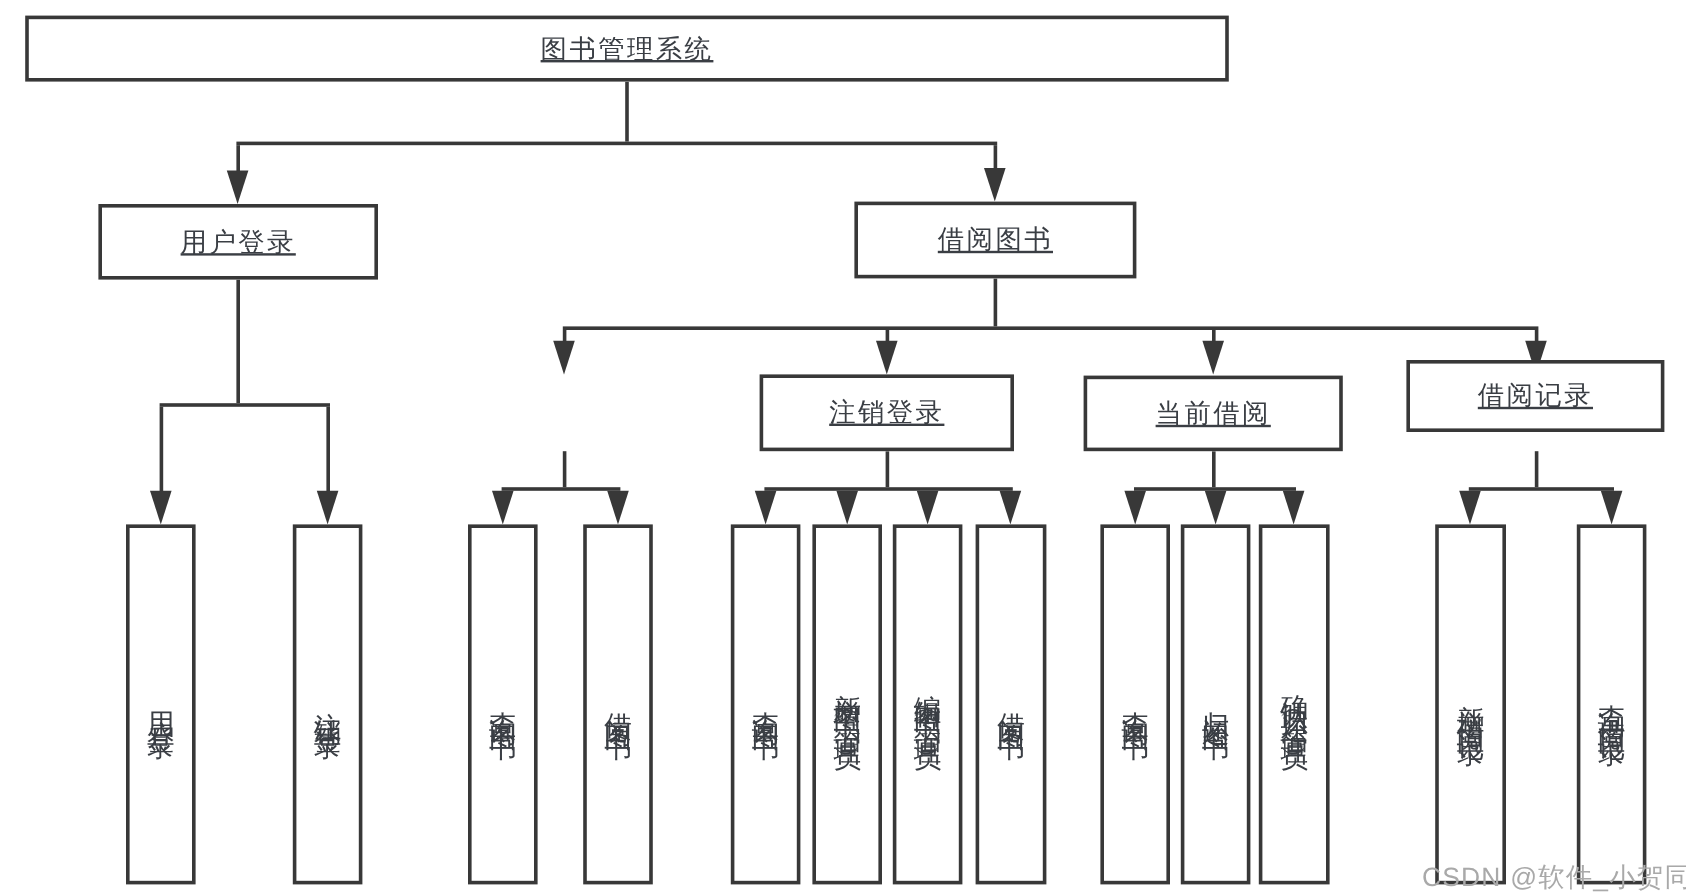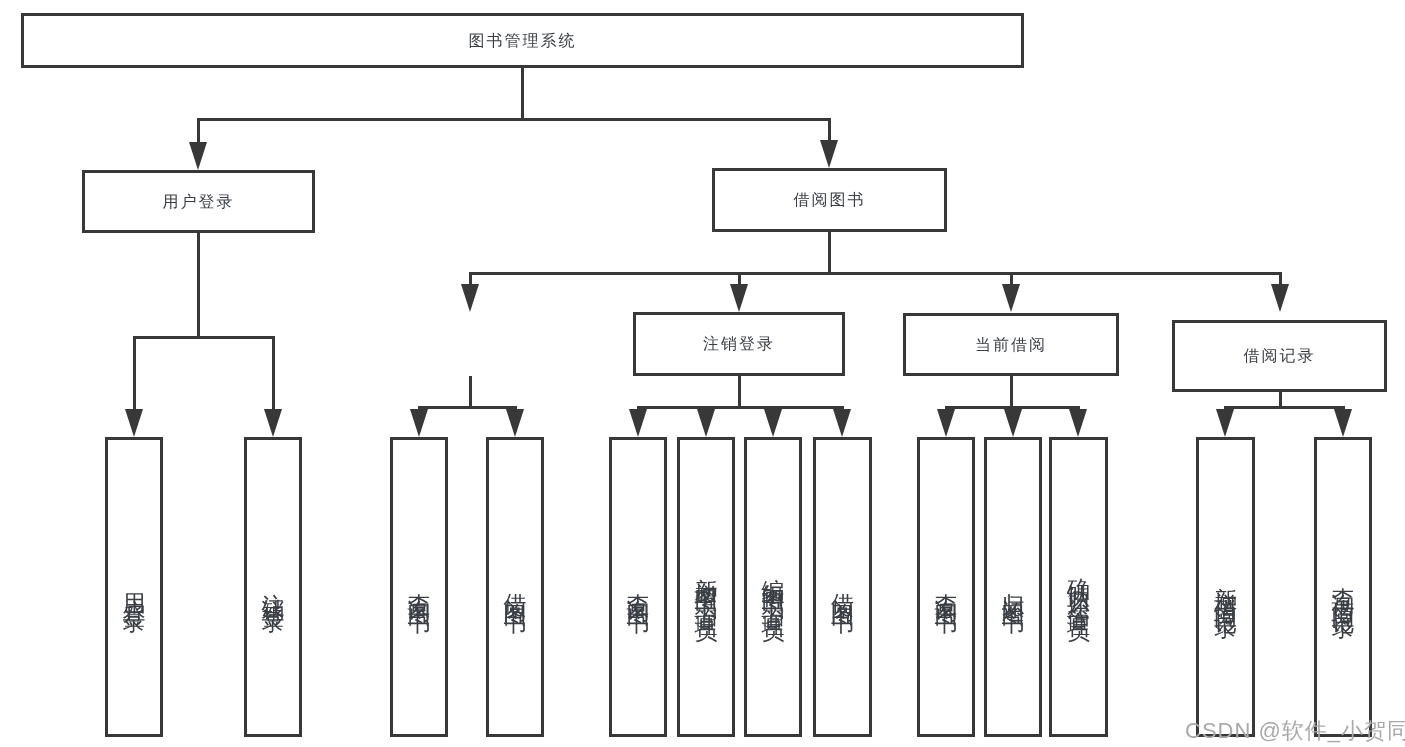--- a/index.html
+++ b/index.html
@@ -14,21 +14,21 @@
     position:relative;width:1405px;height:747px;background:var(--bg);
     overflow:hidden;
   }
   
   .box{
     position:absolute;background:#fff;border:3px solid var(--line);
     display:flex;align-items:center;justify-content:center;
     box-sizing:border-box;color:var(--ink);
   }
   .box.h span{
-    font-size:16px;letter-spacing:2px;line-height:1;white-space:nowrap;
+    font-size:22px;letter-spacing:2px;line-height:1;white-space:nowrap;text-decoration:underline;
   }
   .box.v span{
     writing-mode:vertical-rl;text-orientation:mixed;
     font-size:23px;letter-spacing:6px;line-height:1;
   }
   
   .vl,.hl{position:absolute;background:var(--line);}
   .vl{width:3px;}
   .hl{height:3px;}
   
@@ -105,21 +105,21 @@
   <div class="box h" style="left:712px;top:168px;width:235px;height:64px">
     <span>借阅图书</span>
   </div>
 
   <div class="box h" style="left:633px;top:312px;width:212px;height:64px">
     <span>注销登录</span>
   </div>
   <div class="box h" style="left:903px;top:313px;width:216px;height:63px">
     <span>当前借阅</span>
   </div>
-  <div class="box h" style="left:1172px;top:320px;width:215px;height:72px">
+  <div class="box h" style="left:1172px;top:300px;width:215px;height:60px">
     <span>借阅记录</span>
   </div>
 
   <div class="box v" style="left:105px;top:437px;width:58px;height:300px">
     <span>用户登录</span>
   </div>
   <div class="box v" style="left:244px;top:437px;width:58px;height:300px">
     <span>注销登录</span>
   </div>
 

